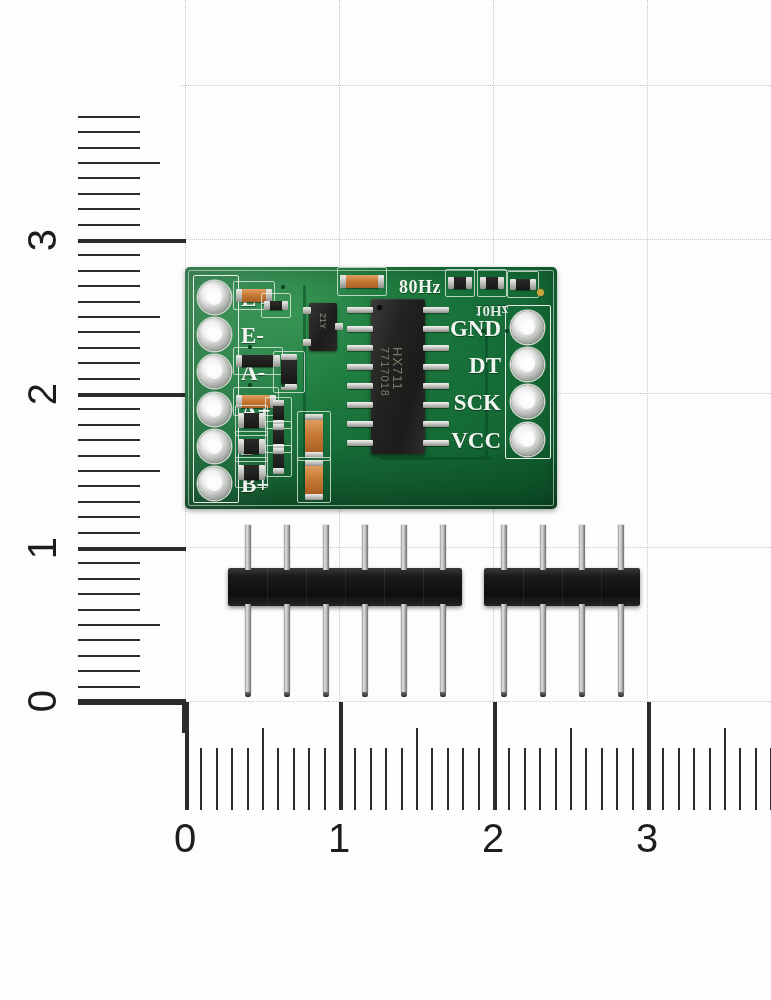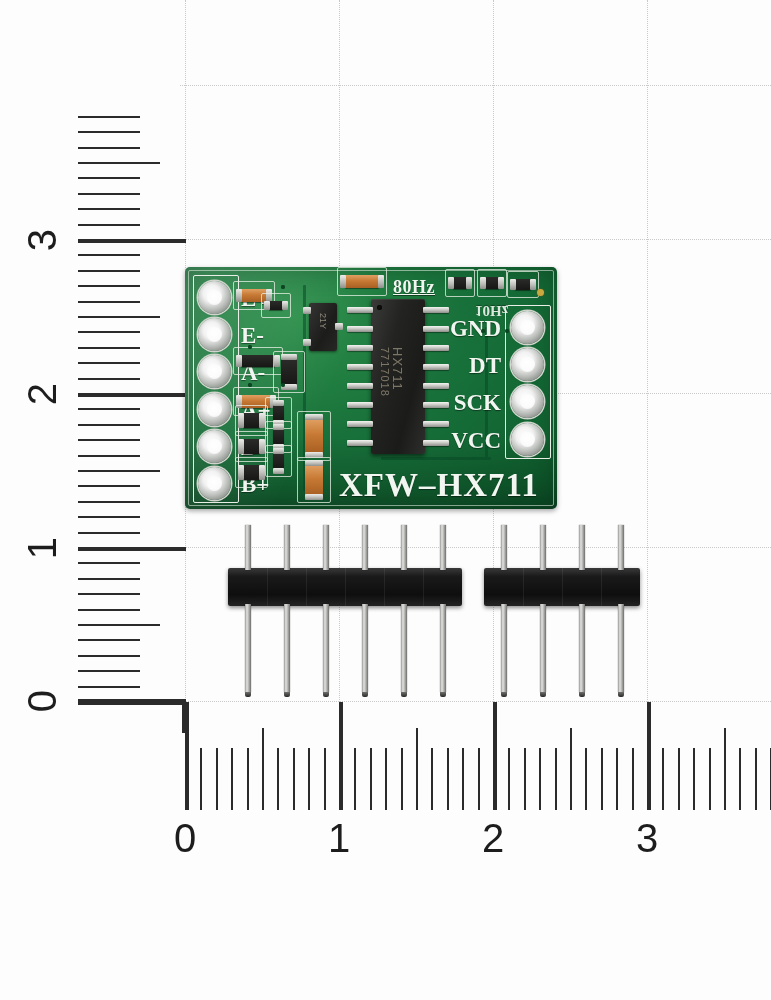--- a/index.html
+++ b/index.html
@@ -328,25 +328,24 @@
         <div class="silk" style="left: 56px; top: 206px; font-size: 23px;">B+</div>
       </div>
 
     <div id="right-labels">
         <div class="silk" style="right: 56px; top: 50px; font-size: 23px;">GND</div>
         <div class="silk" style="right: 56px; top: 87px; font-size: 23px;">DT</div>
         <div class="silk" style="right: 56px; top: 124px; font-size: 23px;">SCK</div>
         <div class="silk" style="right: 56px; top: 162px; font-size: 23px;">VCC</div>
       </div>
 
-    <div class="silk" style="left:208px;top:11px;font-size:18px;letter-spacing:.5px;border-bottom:2px solid #f2f6f0;padding-bottom:13px;text-decoration:underline;">80Hz</div>
+    <div class="silk" style="left:214px;top:11px;font-size:18px;letter-spacing:.5px;border-bottom:2px solid #f2f6f0;padding-bottom:13px;">80Hz</div>
 
     <div class="silk" style="left:290px;top:36px;font-size:15px;transform:scaleY(-1);opacity:.9;">10Hz</div>
 
-    <div class="silk" style="left:154px;top:202px;font-size:33px;letter-spacing:1px;">XFW–HX711</div>
 
     <div class="ic" style="left:186px;top:32px;width:54px;height:155px;">
       <div class="ic-dot" style="left:6px;top:6px;"></div>
       <div class="ic-text" style="left:34px;top:48px;font-size:13px;">HX711</div>
       <div class="ic-text" style="left:20px;top:48px;font-size:11px;">7717018</div>
     </div>
     <div id="ic-leads">
         <div class="lead" style="left: 162px; top: 40px; width: 26px;"></div>
         <div class="lead" style="left: 238px; top: 40px; width: 26px;"></div>
         <div class="lead" style="left: 162px; top: 59px; width: 26px;"></div>

